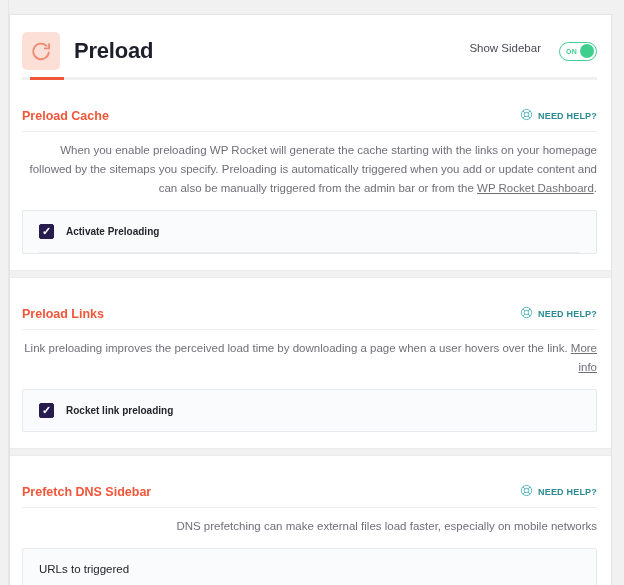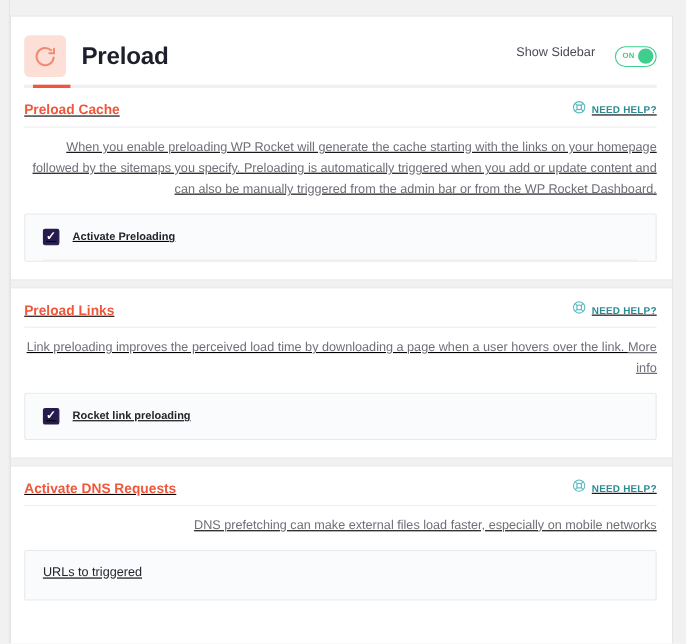--- a/index.html
+++ b/index.html
@@ -125,22 +125,21 @@
     position: absolute;
     left: 8px;
     top: 0;
     width: 34px;
     height: 3px;
     background: #f0563a;
   }
 
   
   .section {
-    padding: 11px 14px 16px 12px;
-    text-decoration: underline;
+    padding: 27px 14px 16px 12px;
   }
   .section-sep {
     height: 6px;
     background: #f1f1f1;
     border-top: 1px solid #ececec;
     border-bottom: 1px solid #ececec;
   }
   .section-head {
     display: flex;
     align-items: center;
@@ -330,21 +329,21 @@
           </span>
           <span class="opt-label">Rocket link preloading</span>
         </div>
       </div>
     </div>
 
     <div class="section-sep"></div>
 
     <div class="section">
       <div class="section-head">
-        <div class="section-title">Activate DNS Requests</div>
+        <div class="section-title">Prefetch DNS Sidebar</div>
         <div class="need-help">
           <span>
             <svg width="13" height="13" viewBox="0 0 24 24" fill="none" stroke="#5bb8bf" stroke-width="1.8">
               <circle cx="12" cy="12" r="9.5"></circle>
               <circle cx="12" cy="12" r="4"></circle>
               <path d="M5.3 5.3l3.9 3.9M18.7 5.3l-3.9 3.9M5.3 18.7l3.9-3.9M18.7 18.7l-3.9-3.9"></path>
             </svg>
           </span>
           <span class="nh-text">NEED HELP?</span>
         </div>

